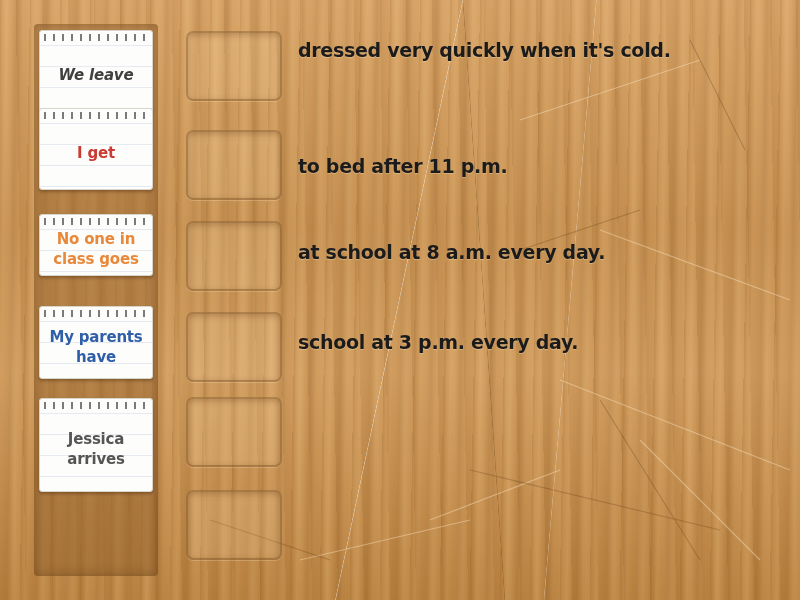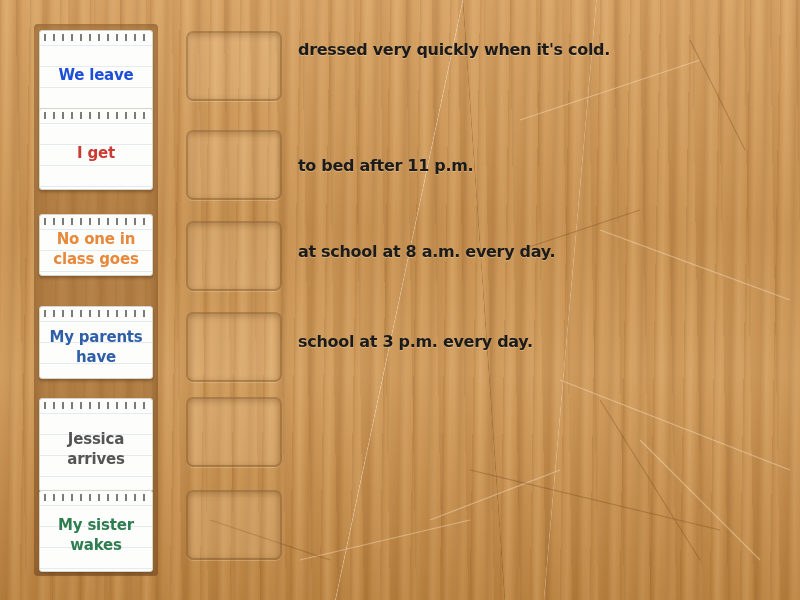--- a/index.html
+++ b/index.html
@@ -118,21 +118,21 @@
     border: 2px solid rgba(108, 66, 22, 0.40);
     box-shadow: inset 0 2px 6px rgba(80,44,8,0.28),
                 0 1px 0 rgba(255,230,190,0.25);
     box-sizing: border-box;
   }
 
   .phrase {
     position: absolute;
     left: 298px;
     font-family: "DejaVu Sans", sans-serif;
-    font-size: 16px;
+    font-size: 19px;
     font-weight: 600;
     color: #1b1b1b;
     line-height: 32px;
     letter-spacing: -0.3px;
     text-shadow: 0 1px 0 rgba(255,235,200,0.30);
   }
 </style>
 </head>
 <body>
 
@@ -151,36 +151,33 @@
       <path d="M690 40 L745 150"></path>
       <path d="M470 470 L720 530"></path>
       <path d="M600 400 L700 560"></path>
       <path d="M210 520 L330 560"></path>
       <path d="M520 250 L640 210"></path>
     </g>
   </svg>
 
   <div id="card-column">
     <div class="word-card" style="top:6px;height:82px;">
-      <span class="wc-text" style="color:#1d4ed8;">We leave</span>
+      <span class="wc-text" style="color:#404040;font-style:italic;">We leave</span>
     </div>
     <div class="word-card" style="top:84px;height:82px;">
       <span class="wc-text" style="color:#cc3b33;">I get</span>
     </div>
     <div class="word-card" style="top:190px;height:62px;">
       <span class="wc-text" style="color:#e8883a;">No one in class goes</span>
     </div>
     <div class="word-card" style="top:282px;height:73px;">
       <span class="wc-text" style="color:#2f5fa8;">My parents have</span>
     </div>
     <div class="word-card" style="top:374px;height:94px;">
       <span class="wc-text" style="color:#555555;">Jessica arrives</span>
-    </div>
-    <div class="word-card" style="top:466px;height:82px;">
-      <span class="wc-text" style="color:#2e7d4f;">My sister wakes</span>
     </div>
   </div>
 
   <div class="drop-slot" style="left:186px;top:31px;"></div>
   <div class="drop-slot" style="left:186px;top:130px;"></div>
   <div class="drop-slot" style="left:186px;top:221px;"></div>
   <div class="drop-slot" style="left:186px;top:312px;"></div>
   <div class="drop-slot" style="left:186px;top:397px;"></div>
   <div class="drop-slot" style="left:186px;top:490px;"></div>
 

